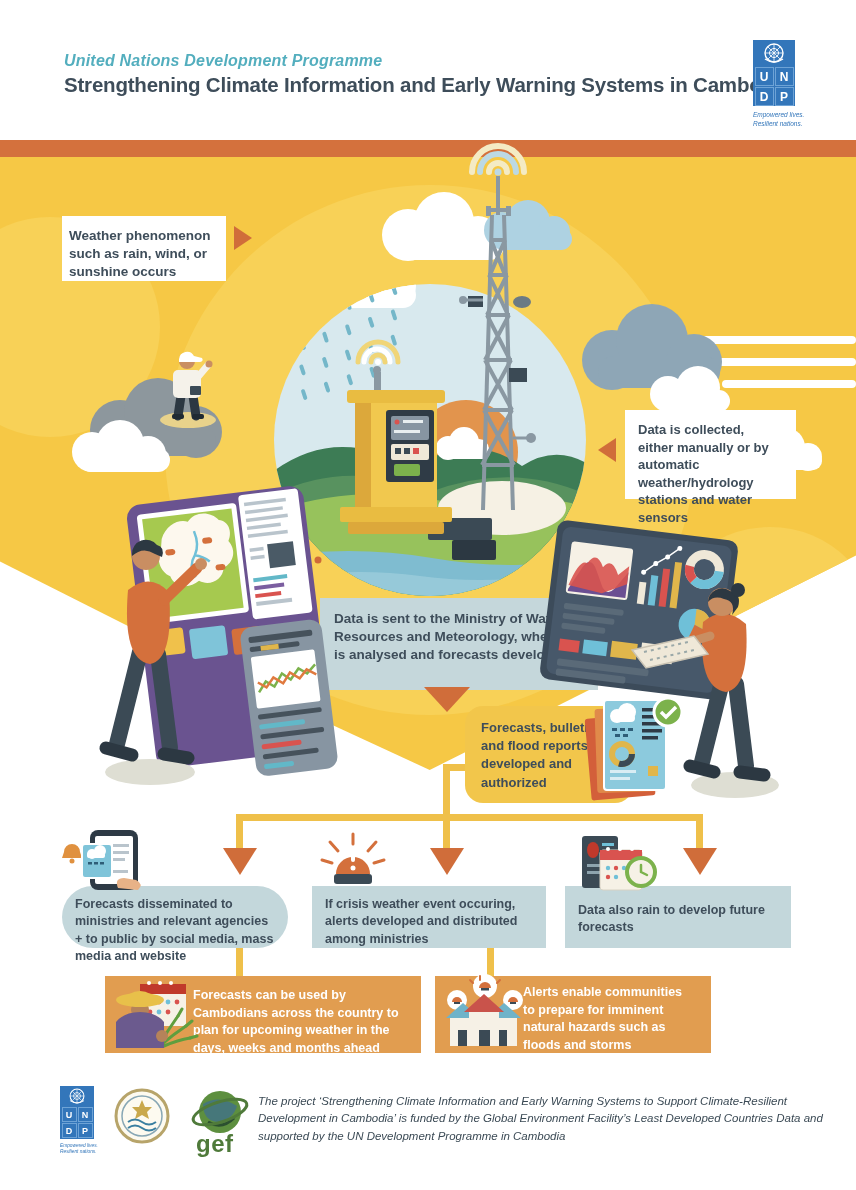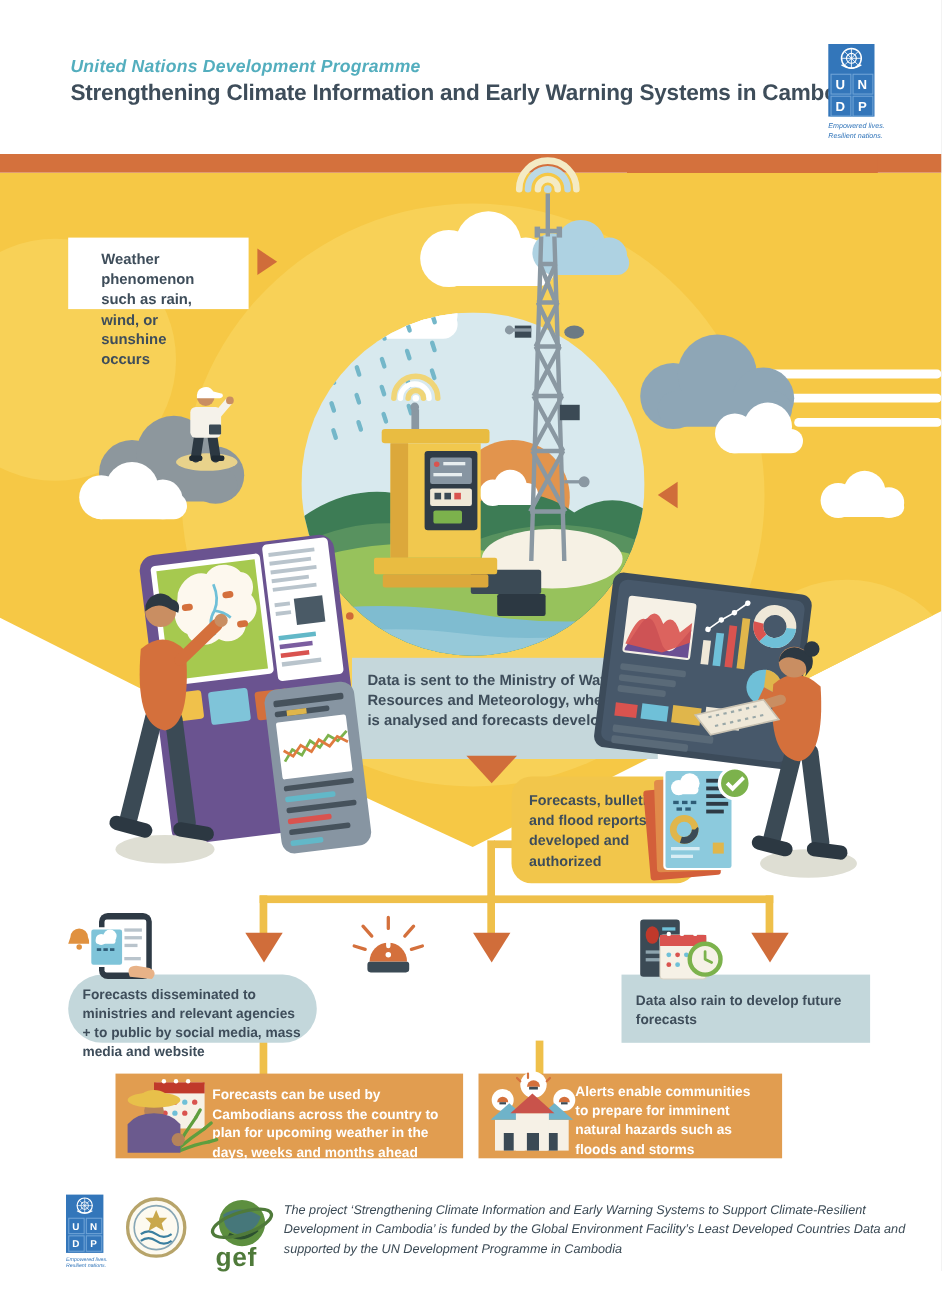--- a/index.html
+++ b/index.html
@@ -21,21 +21,21 @@
      clip-path:polygon(0 0,100% 0,100% 65%,73% 84%,50.2% 100%,27% 85%,0 66%);}
   .glow{position:absolute;border-radius:50%;background:#f8d157;}
   .g1{left:165px;top:28px;width:530px;height:530px;}
   .g2{left:-60px;top:60px;width:220px;height:220px;}
   .g3{left:660px;top:370px;width:220px;height:220px;}
   
   .scene{position:absolute;left:0;top:0;z-index:3;pointer-events:none;}
   .fg{position:absolute;left:0;top:0;z-index:5;pointer-events:none;}
   
   .callout{position:absolute;background:#fff;color:#3e4d5a;font-weight:bold;z-index:4;box-sizing:border-box;}
-  .co-weather{left:62px;top:216px;width:164px;height:65px;font-size:13.5px;line-height:1.35;padding:11px 30px;}
+  .co-weather{left:62px;top:216px;width:164px;height:65px;font-size:13.5px;line-height:1.35;padding:11px 7px;}
   .co-collect{left:625px;top:410px;width:171px;height:89px;font-size:13px;line-height:1.35;padding:11px 13px;}
   .sent-box{position:absolute;left:320px;top:598px;width:278px;height:92px;background:#c5d7db;color:#3e4d5a;
             font-weight:bold;font-size:13.5px;line-height:1.35;padding:12px 14px;box-sizing:border-box;z-index:2;}
   .auth-box{position:absolute;left:465px;top:706px;width:168px;height:97px;background:#f2c64b;border-radius:18px;
             color:#3e4d5a;font-weight:bold;font-size:13px;line-height:1.4;padding:13px 16px;box-sizing:border-box;z-index:4;}
   .gray-box{position:absolute;top:886px;height:62px;background:#c3d7db;color:#3e4d5a;font-weight:bold;
             font-size:12.5px;line-height:1.38;padding:10px 13px;box-sizing:border-box;z-index:4;}
   .gb1{left:62px;width:226px;border-radius:31px;}
   .gb2{left:312px;width:234px;}
   .gb3{left:565px;width:226px;padding-top:16px;}
@@ -377,40 +377,42 @@
       <path d="M644,652 l44,-10 M650,660 l44,-10" stroke="#9aa8a8" stroke-width="2" stroke-dasharray="3 4" fill="none"></path>
       <circle cx="722" cy="602" r="14" fill="#c98e62"></circle>
       <path d="M708,602 a14,14 0 0 1 22,-11 q12,3 8,16 l-6,8 q4,-14 -8,-16 q-10,-4 -16,3 Z" fill="#2c3842"></path>
       <circle cx="738" cy="590" r="7" fill="#2c3842"></circle>
     </g>
   </svg>
 
   <div class="callout co-weather">Weather phenomenon such as rain, wind, or sunshine occurs</div>
   <div class="tri-right" style="left:234px;top:226px;"></div>
 
+  <div class="callout co-collect">Data is collected, either manually or by automatic weather/hydrology stations and water sensors</div>
   <div class="tri-left" style="left:598px;top:438px;"></div>
 
   <div class="sent-box">Data is sent to the Ministry of Water Resources and Meteorology, where it is analysed and forecasts developed</div>
   <div class="sent-arrow"></div>
 
   <div class="auth-box">Forecasts, bulletins and flood reports developed and authorized</div>
 
   <div class="yline" style="left:449px;top:764px;width:22px;height:7px;"></div>
   <div class="yline" style="left:443px;top:764px;width:7px;height:57px;"></div>
   <div class="yline" style="left:236px;top:814px;width:467px;height:7px;"></div>
   <div class="yline" style="left:236px;top:814px;width:7px;height:36px;"></div>
   <div class="yline" style="left:443px;top:814px;width:7px;height:36px;"></div>
   <div class="yline" style="left:696px;top:814px;width:7px;height:36px;"></div>
   <div class="tri-down" style="left:223px;top:848px;"></div>
   <div class="tri-down" style="left:430px;top:848px;"></div>
   <div class="tri-down" style="left:683px;top:848px;"></div>
   <div class="yline" style="left:236px;top:946px;width:7px;height:34px;"></div>
   <div class="yline" style="left:487px;top:946px;width:7px;height:34px;"></div>
 
   <div class="gray-box gb1">Forecasts disseminated to ministries and relevant agencies + to public by social media, mass media and website</div>
+  <div class="gray-box gb2">If crisis weather event occuring, alerts developed and distributed among ministries</div>
   <div class="gray-box gb3">Data also rain to develop future forecasts</div>
 
   <div class="orange-box ob1">Forecasts can be used by Cambodians across the country to plan for upcoming weather in the days, weeks and months ahead</div>
   <div class="orange-box ob2">Alerts enable communities to prepare for imminent natural hazards such as floods and storms</div>
 
   <svg class="fg" width="856" height="1190" viewBox="0 0 856 1190">
 
     <g>
       <g transform="rotate(-5 620 756)">
           <rect x="588" y="716" width="64" height="82" rx="3" fill="#d35f3a"></rect>

